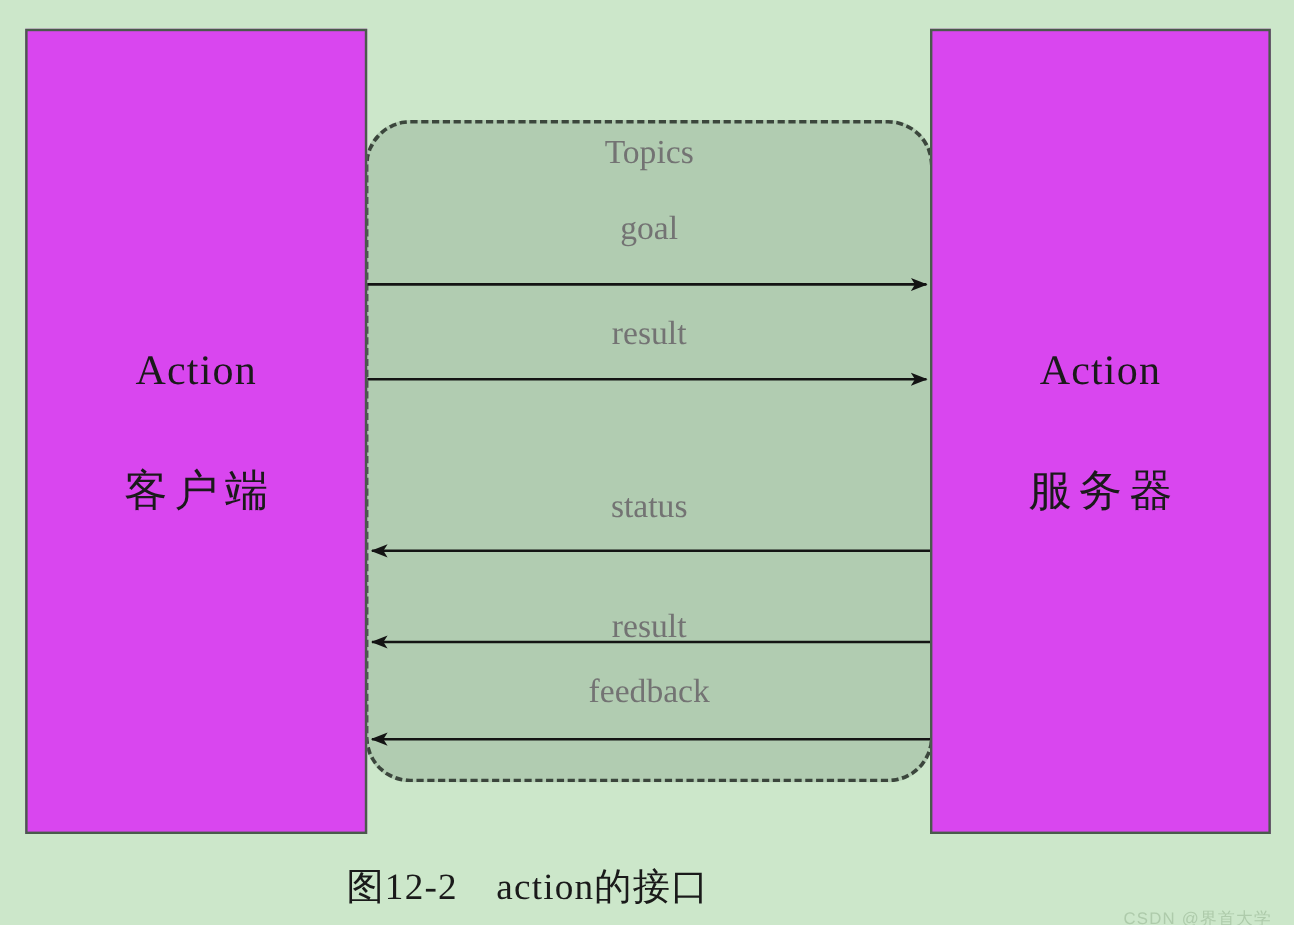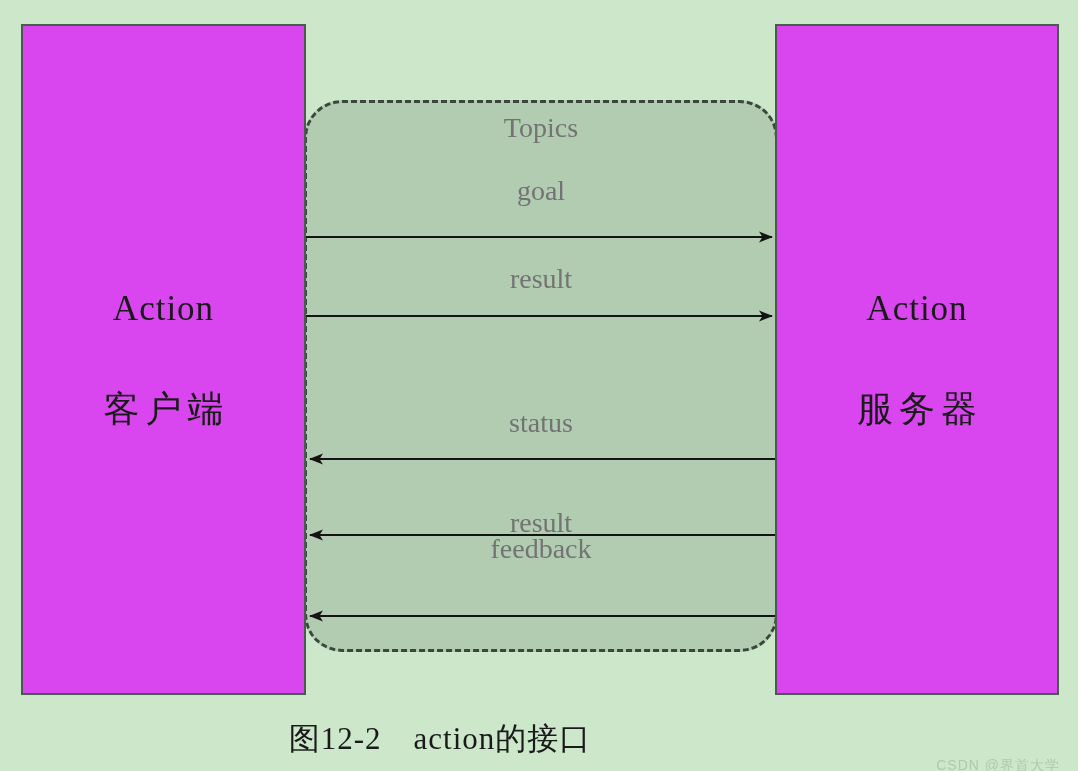--- a/index.html
+++ b/index.html
@@ -139,21 +139,21 @@
   <div class="node-box" id="server-box">
     <div class="node-line">Action</div>
     <div class="node-line cjk">服务器</div>
   </div>
 
   <div class="topic-label" style="top:112px;">Topics</div>
   <div class="topic-label" style="top:175px;">goal</div>
   <div class="topic-label" style="top:263px;">result</div>
   <div class="topic-label" style="top:407px;">status</div>
   <div class="topic-label" style="top:460px;margin-top:47px;">result</div>
-  <div class="topic-label" style="top:533px;">feedback</div>
+  <div class="topic-label" style="top:561px;">feedback</div>
 
   <svg id="arrow-layer" viewBox="0 0 1078 771">
     <defs>
       <marker id="arrow-right" markerWidth="14" markerHeight="12" refX="13" refY="6" orient="auto" markerUnits="userSpaceOnUse">
         <path d="M0,0.5 L14,6 L0,11.5 L3.5,6 Z" fill="#141414"></path>
       </marker>
       <marker id="arrow-left" markerWidth="14" markerHeight="12" refX="13" refY="6" orient="auto" markerUnits="userSpaceOnUse">
         <path d="M0,0.5 L14,6 L0,11.5 L3.5,6 Z" fill="#141414"></path>
       </marker>
     </defs>

